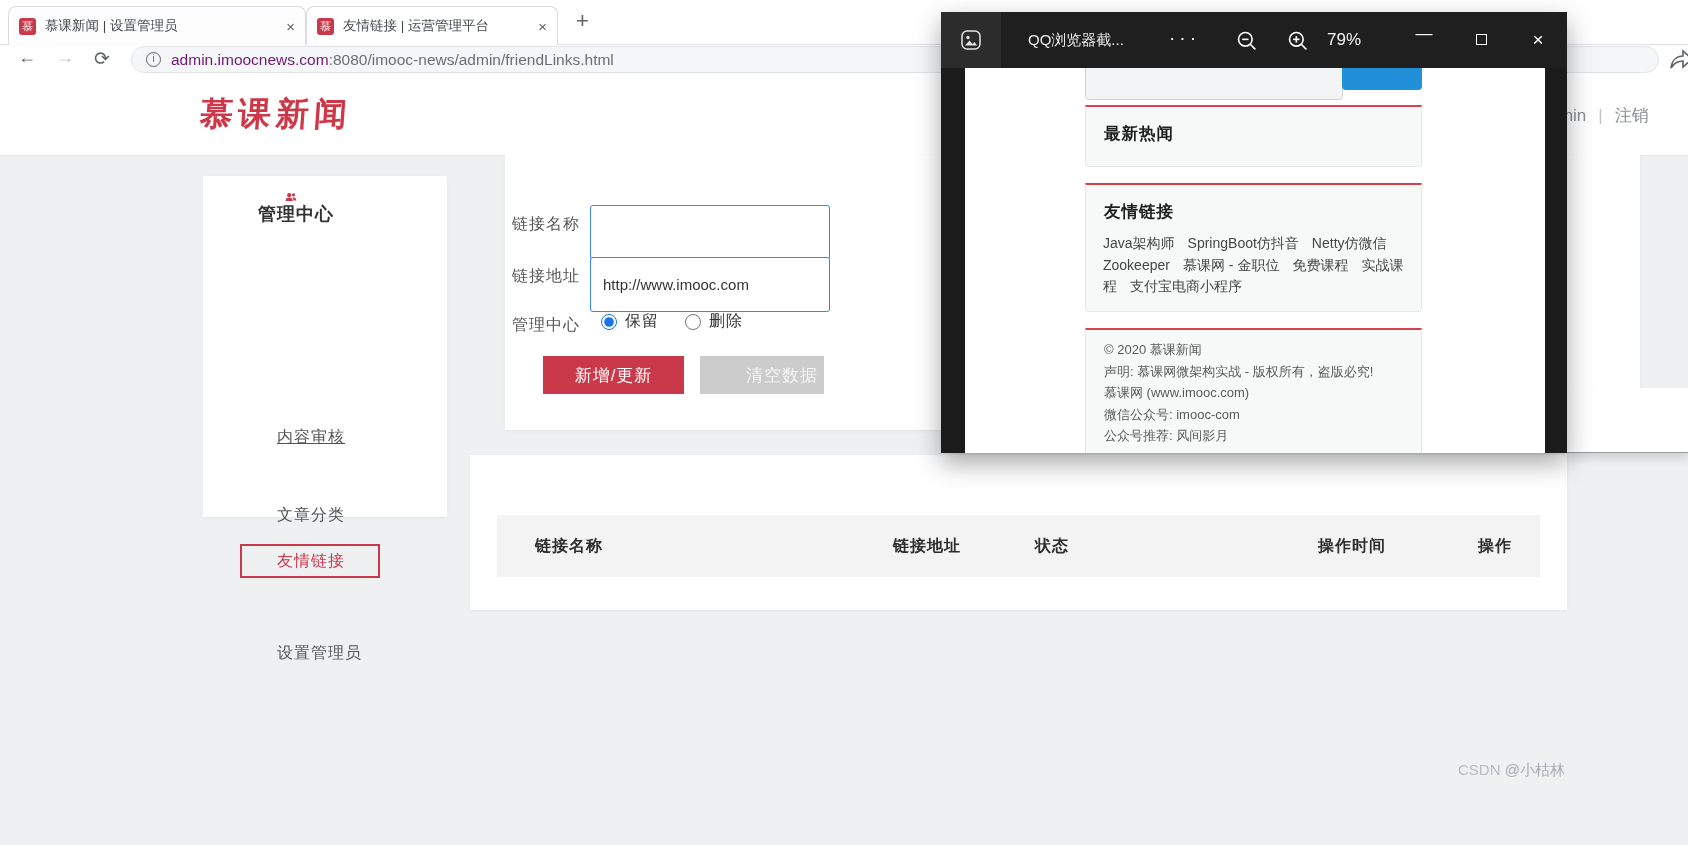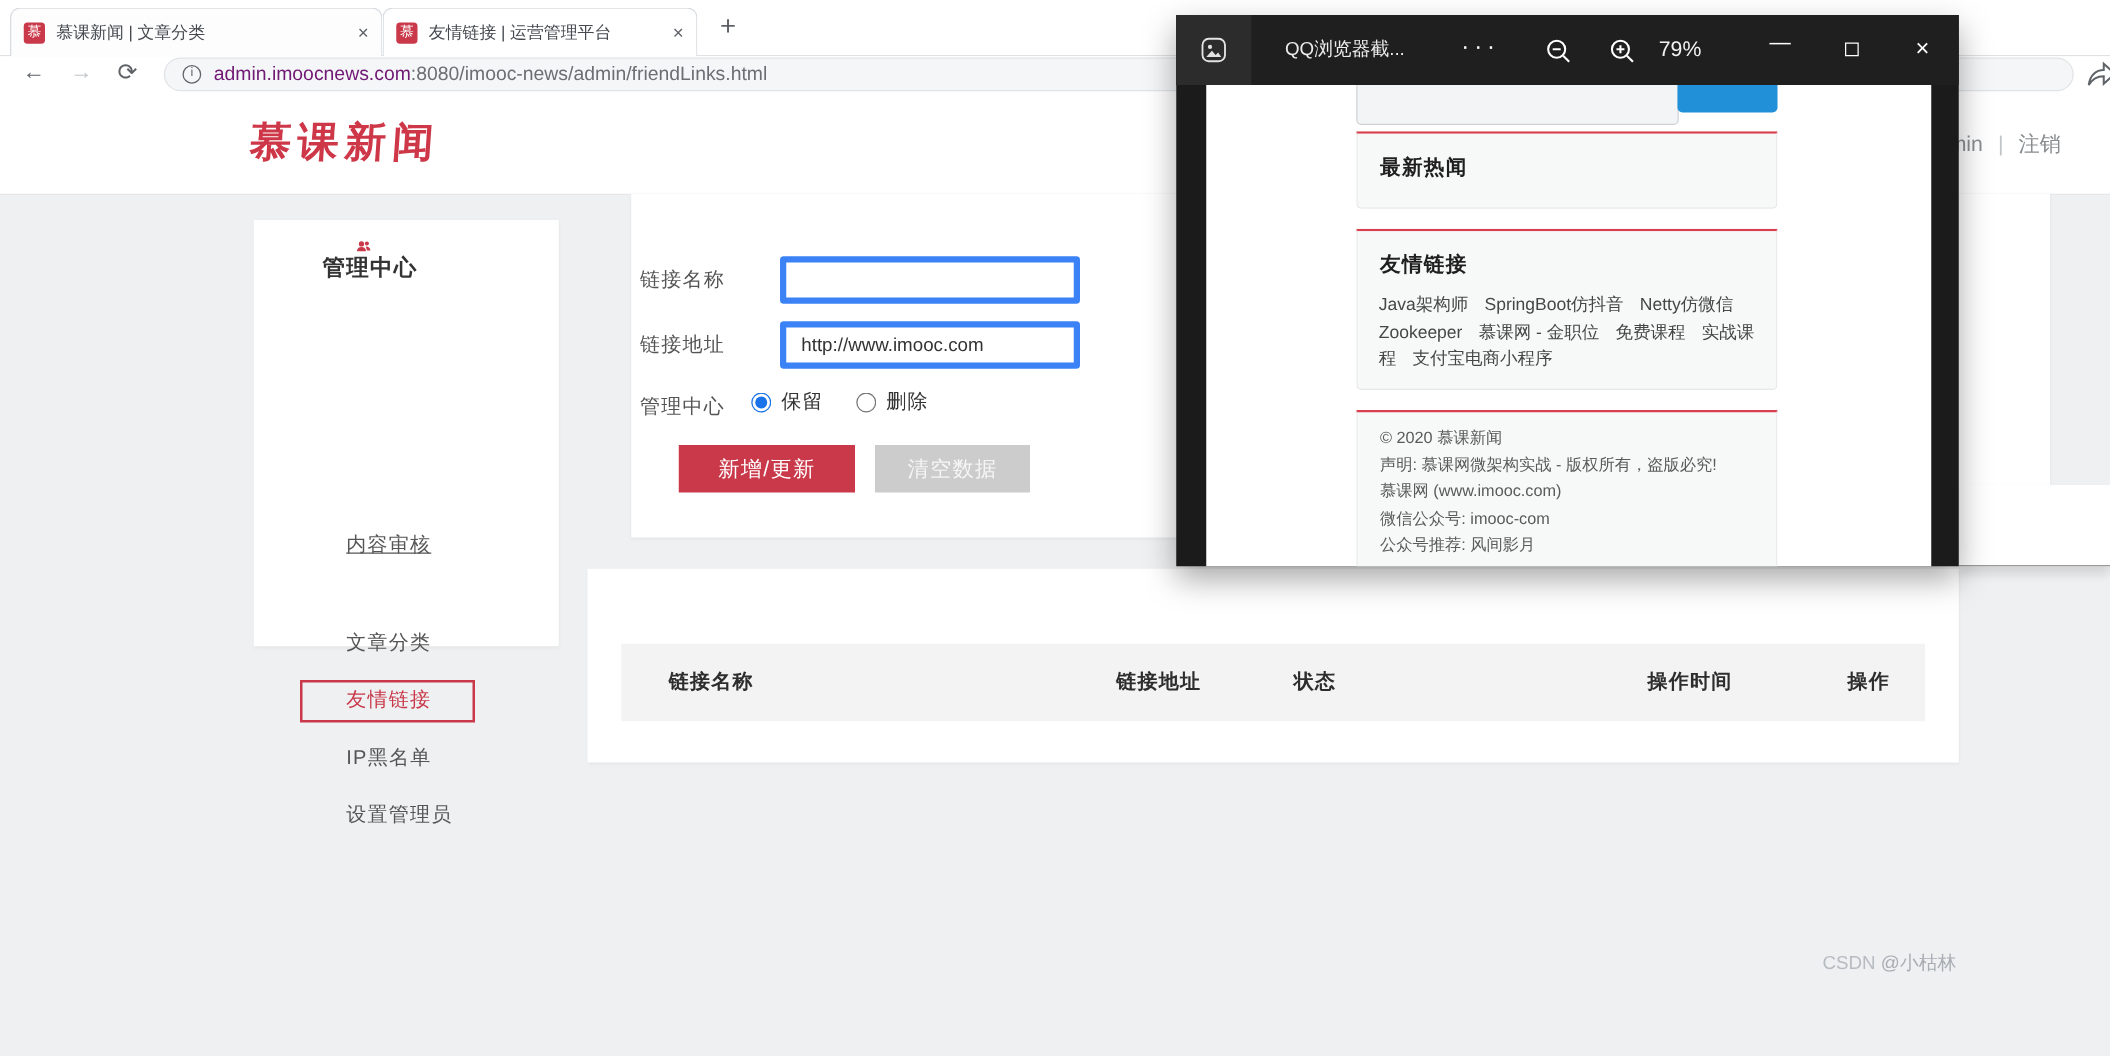--- a/index.html
+++ b/index.html
@@ -32,27 +32,27 @@
   #sidebar{left:203px;top:176px;width:244px;height:341px;}
   #side-title{position:absolute;left:45px;top:16px;height:34px;display:flex;align-items:center;flex-direction:column;}
   #side-title .txt{font-size:18px;color:#333;font-weight:bold;margin-left:10px;letter-spacing:1px;}
   .side-item{position:absolute;left:0;width:244px;height:46px;line-height:46px;font-size:16px;color:#555;text-align:left;padding-left:74px;letter-spacing:1px;cursor:pointer;}
   #active-box{position:absolute;left:37px;top:-5px;width:140px;height:34px;margin-top:11px;border:2px solid #c9394a;}
   .side-item.active{color:#c9394a;}
 
   
   #formcard{left:505px;top:155px;width:1135px;height:275px;}
   .flabel{position:absolute;left:7px;font-size:16px;color:#555;letter-spacing:1px;}
-  .finput{position:absolute;left:85px;width:240px;height:38px;border:5px solid #3b82f6;border-radius:3px;background:#fff;font-size:15px;color:#333;padding:0 12px;outline:none;margin-left:34px;}
+  .finput{position:absolute;left:85px;width:240px;height:55px;border:1px solid #3b82f6;border-radius:3px;background:#fff;font-size:15px;color:#333;padding:0 12px;outline:none;}
   .radio-row{position:absolute;left:96px;display:flex;align-items:center;font-size:16px;color:#333;}
   .radio-row input{width:16px;height:16px;accent-color:#1a73e8;margin:0 8px 0 0;}
   .radio-row label{margin-right:26px;letter-spacing:1px;}
   .btn{position:absolute;height:38px;border:none;color:#fff;font-size:17px;letter-spacing:1px;cursor:pointer;}
   #btn-submit{left:38px;top:201px;width:141px;background:#c9394a;}
-  #btn-reset{left:195px;top:201px;width:124px;background:#cccccc;color:#f5f5f5;}
+  #btn-reset{left:195px;top:201px;width:124px;background:#cccccc;color:#f5f5f5;text-align:right;}
 
   
   #tablecard{left:470px;top:455px;width:1097px;height:155px;}
   #thead{position:absolute;left:27px;top:60px;width:1043px;height:62px;background:#f3f3f3;}
   .th{position:absolute;top:0;height:62px;line-height:62px;font-size:16px;font-weight:bold;color:#2d2d2d;letter-spacing:1px;white-space:nowrap;}
 
   
   #backdrop{left:1567px;top:388px;width:121px;height:65px;background:#fff;border-bottom:1px solid #9a9a9a;box-shadow:0 6px 8px rgba(0,0,0,.12);}
 
   
@@ -86,21 +86,21 @@
   svg{display:block;}
 </style>
 </head>
 <body>
 
 <div id="stage">
 
   <div id="tabstrip" class="abs">
     <div class="tab" style="left:8px;width:298px;background:#fdfdfe;">
       <span class="fav">慕</span>
-      <span class="ttl">慕课新闻 | 文章分类</span>
+      <span class="ttl">慕课新闻 | 设置管理员</span>
       <span class="x">×</span>
     </div>
     <div class="tab" style="left:306px;width:252px;">
       <span class="fav">慕</span>
       <span class="ttl">友情链接 | 运营管理平台</span>
       <span class="x">×</span>
     </div>
     <div class="abs" style="left:576px;top:8px;font-size:22px;color:#5f6368;">+</div>
   </div>
 
@@ -133,21 +133,20 @@
         <path d="M16.5 11.4 C20.5 11 24.5 13.5 24.8 18.6 L18.7 18.6" fill="#c9394a"></path>
       </svg>
       <span class="txt">管理中心</span>
     </div>
     <div class="side-item" style="top:238px;text-decoration:underline;">内容审核</div>
     <div class="side-item" style="top:316px;">文章分类</div>
     <div class="side-item active" style="top:362px;">
       <div id="active-box"></div>
       <span>友情链接</span>
     </div>
-    <div class="side-item" style="top:408px;">IP黑名单</div>
     <div class="side-item" style="top:454px;">设置管理员</div>
   </div>
 
   <div id="formcard" class="abs card">
     <span class="flabel" style="top:59px;">链接名称</span>
     <input class="finput" style="top: 50px;" value="">
     <span class="flabel" style="top:111px;">链接地址</span>
     <input class="finput" style="top: 102px;" value="http://www.imooc.com">
     <span class="flabel" style="top:160px;">管理中心</span>
     <div class="radio-row" style="top:156px;">

